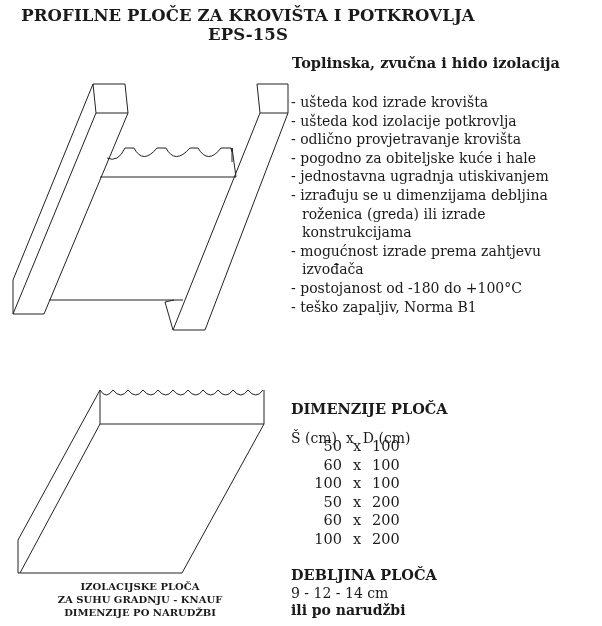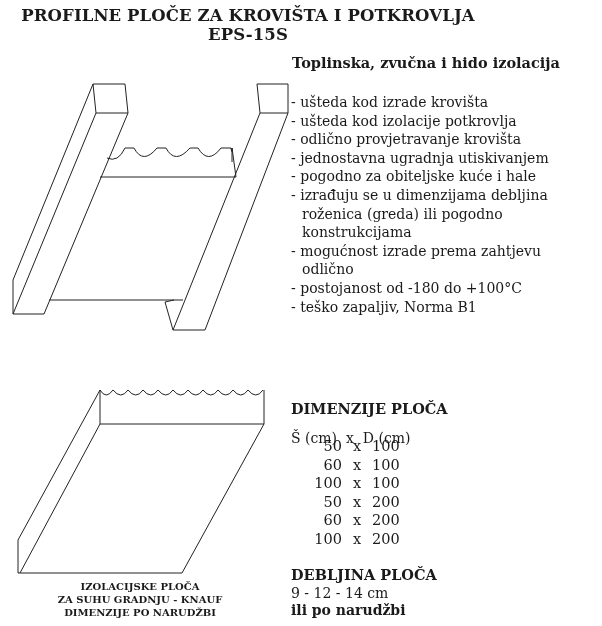--- a/index.html
+++ b/index.html
@@ -78,24 +78,24 @@
   <line x1="100" y1="54" x2="20" y2="203"></line>
   <line x1="264" y1="54" x2="182" y2="203"></line>
   <line x1="18" y1="170" x2="18" y2="203"></line>
   <line x1="18" y1="203" x2="182" y2="203"></line>
 </svg>
 
 <ul class="features">
   <li><span>- ušteda kod izrade krovišta</span></li>
   <li><span>- ušteda kod izolacije potkrovlja</span></li>
   <li><span>- odlično provjetravanje krovišta</span></li>
+  <li><span>- pogodno za obiteljske kuće i hale</span></li>
   <li><span>- jednostavna ugradnja utiskivanjem</span></li>
-  <li><span>- pogodno za obiteljske kuće i hale</span></li>
-  <li><span>- izrađuju se u dimenzijama debljina</span><span class="cont">roženica (greda) ili pogodno</span><span class="cont">konstrukcijama</span></li>
-  <li><span>- mogućnost izrade prema zahtjevu</span><span class="cont">odlično</span></li>
+  <li><span>- izrađuju se u dimenzijama debljina</span><span class="cont">roženica (greda) ili izrade</span><span class="cont">konstrukcijama</span></li>
+  <li><span>- mogućnost izrade prema zahtjevu</span><span class="cont">izvođača</span></li>
   <li><span>- postojanost od -180 do +100°C</span></li>
   <li><span>- teško zapaljiv, Norma B1</span></li>
 </ul>
 
 <div class="dims-head">DIMENZIJE PLOČA</div>
 <div class="dims-unit" style="white-space:pre;">Š (cm)  x  D (cm)</div>
 <table class="dims-table">
   <tbody>
       <tr>
         <td class="w">50</td>

